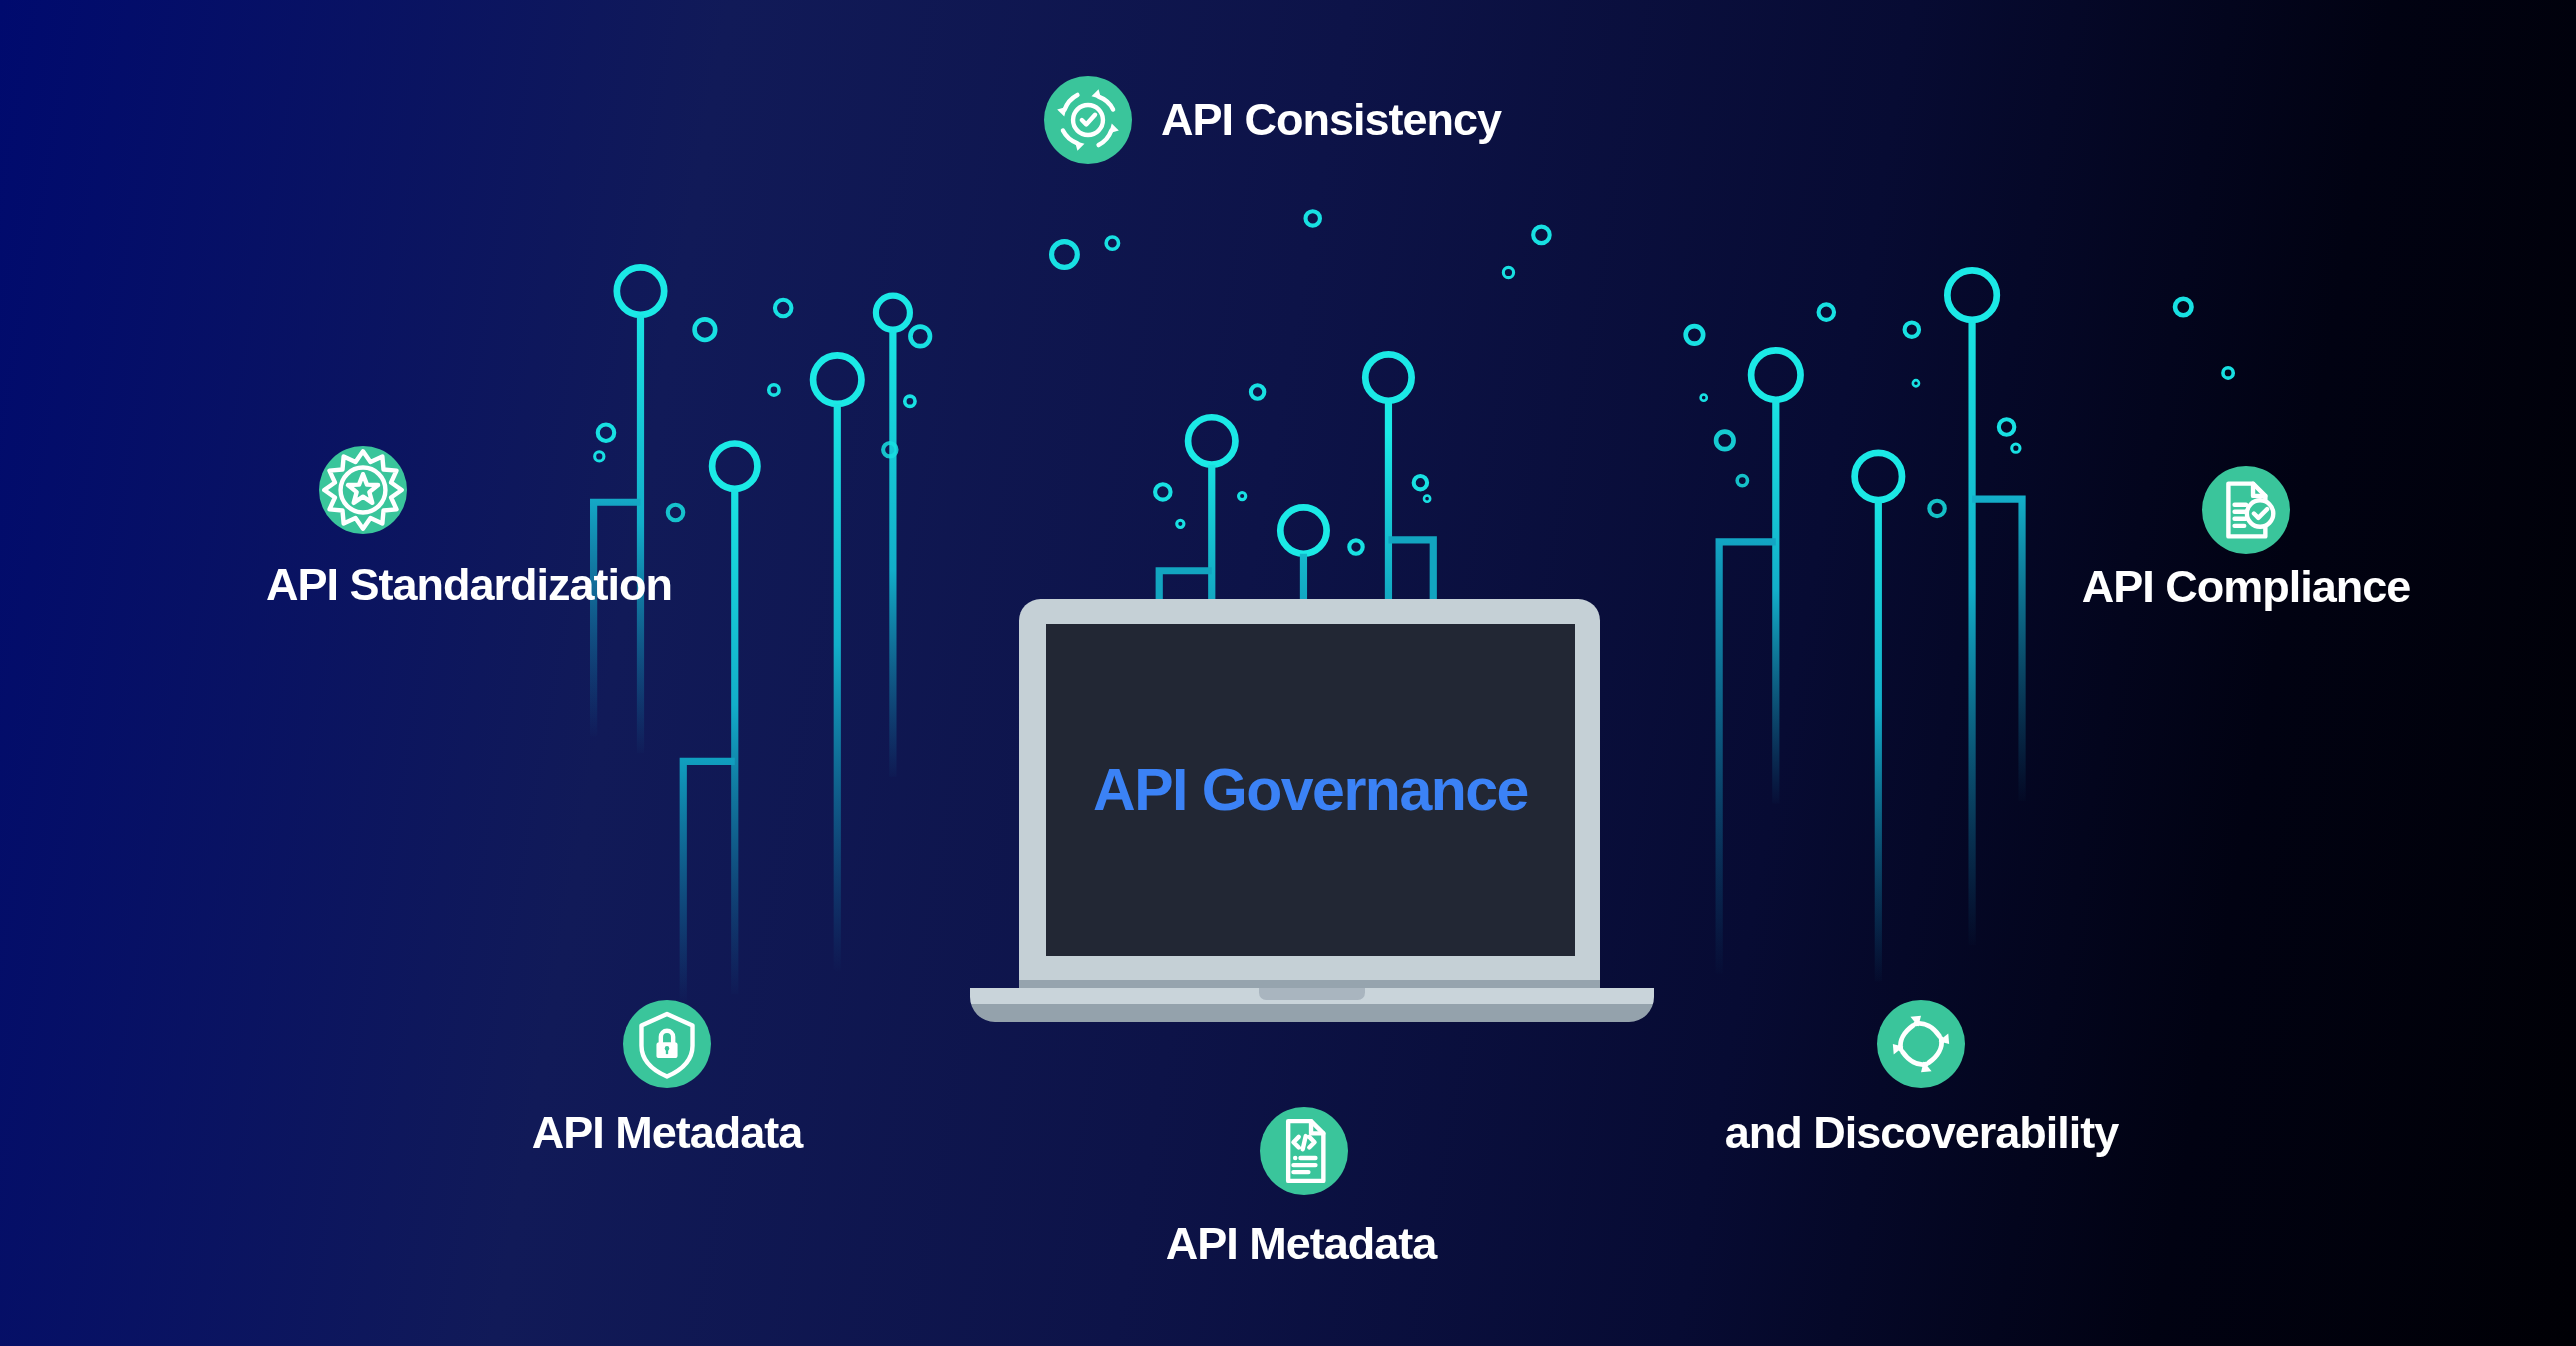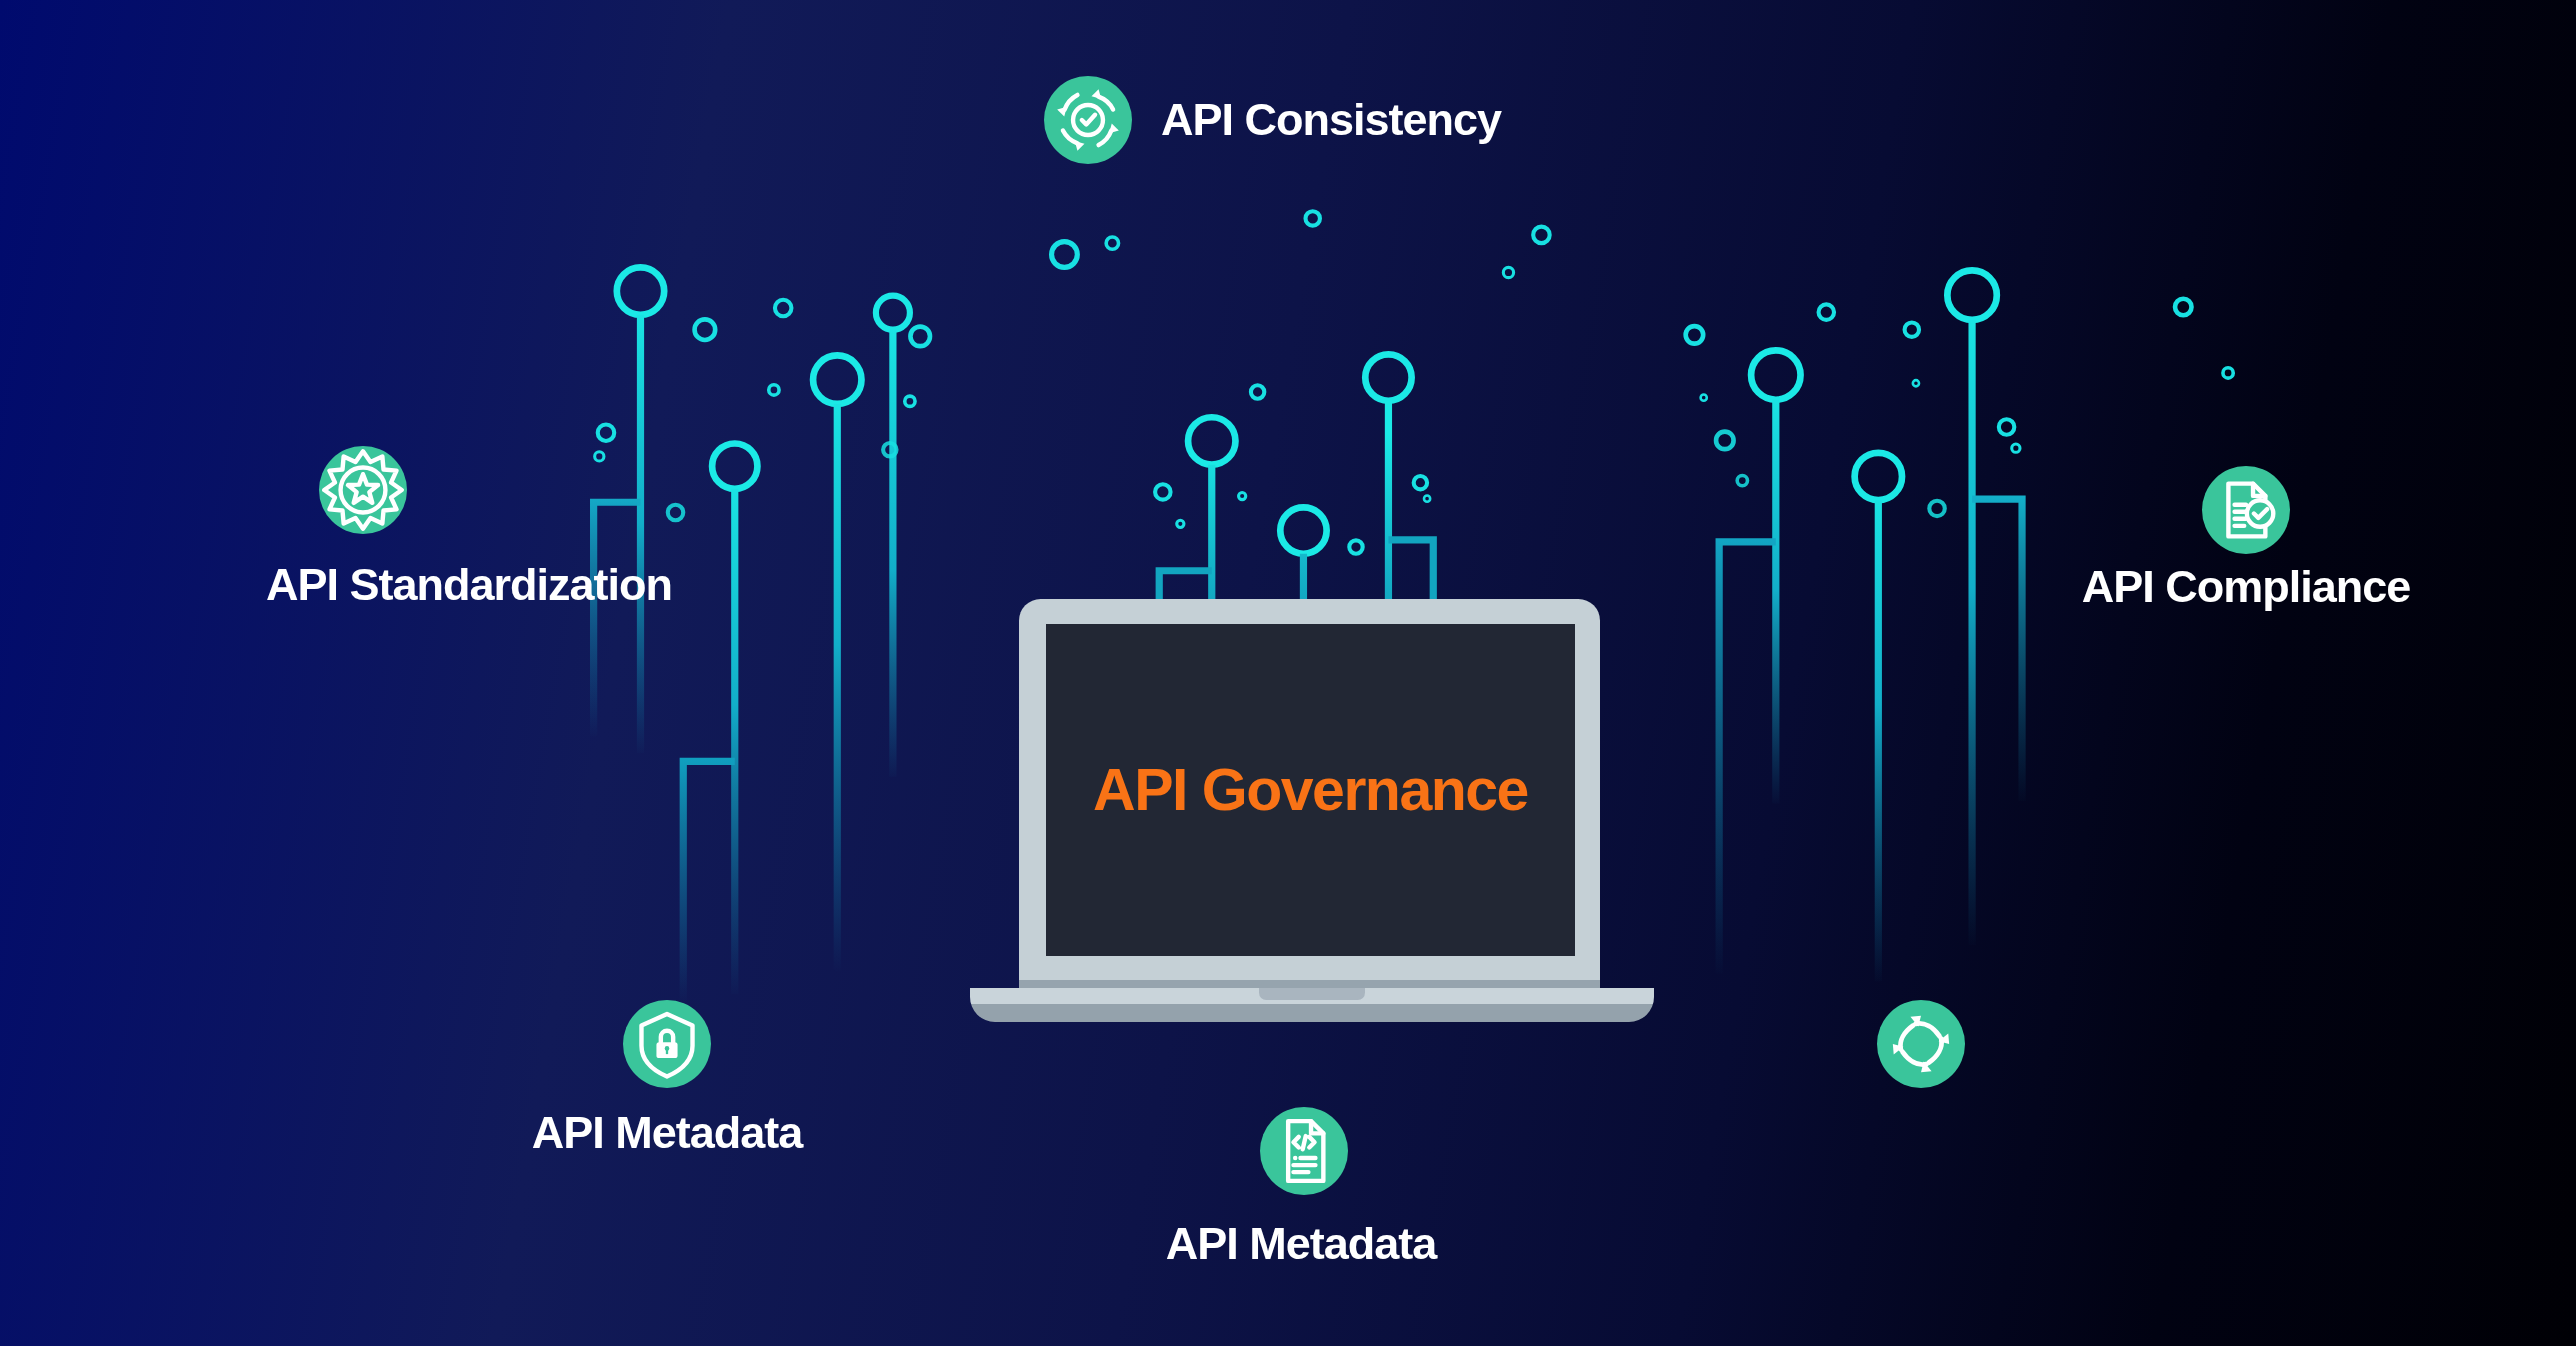--- a/index.html
+++ b/index.html
@@ -17,21 +17,21 @@
   .icon-circle{
     position:absolute;width:88px;height:88px;border-radius:50%;
     background:#3AC59B;display:flex;align-items:center;justify-content:center;
   }
   .icon-circle svg{display:block;}
   
   .laptop-lid{position:absolute;left:1019px;top:599px;width:581px;height:381px;
     background:#C5D0D6;border-radius:21.6px 21.6px 0 0;}
   .laptop-screen{position:absolute;left:27px;top:25px;width:529px;height:332px;
     background:#222734;display:flex;align-items:center;justify-content:center;}
-  .screen-title{font-weight:bold;font-size:59px;letter-spacing:-1.5px;color:#f97316;white-space:nowrap;}
+  .screen-title{font-weight:bold;font-size:59px;letter-spacing:-1.5px;color:#3b82f6;white-space:nowrap;}
   .laptop-hinge{position:absolute;left:1019px;top:980px;width:581px;height:7.7px;background:#96A4AE;}
   .laptop-base{position:absolute;left:970px;top:988px;width:684px;height:34px;
     border-radius:0 0 25px 25px;
     background:linear-gradient(180deg,#C9D4DA 0%,#C9D4DA 47%,#94A2AC 47%,#94A2AC 100%);}
   .laptop-notch{position:absolute;left:289px;top:0;width:106px;height:12px;
     background:#A9B5BF;border-radius:0 0 7.2px 7.2px;}
 </style>
 </head>
 <body>
 
@@ -253,17 +253,18 @@
         <g id="rArr">
           <path d="M27 56 C25 46 31 36 41 29"></path>
           <path d="M38 19 l12 -1 l-3 12 z" fill="#fff" stroke="none"></path>
         </g>
         <use href="#rArr" transform="rotate(90 50 50)"></use>
         <use href="#rArr" transform="rotate(180 50 50)"></use>
         <use href="#rArr" transform="rotate(270 50 50)"></use>
       </svg>
     </div>
     <div class="node-label" style="left:1561px;top:1105px;width:721px;">
+      <div>and Discoverability</div>
     </div>
   </div>
 
 </div>
 
 
 </body></html>

